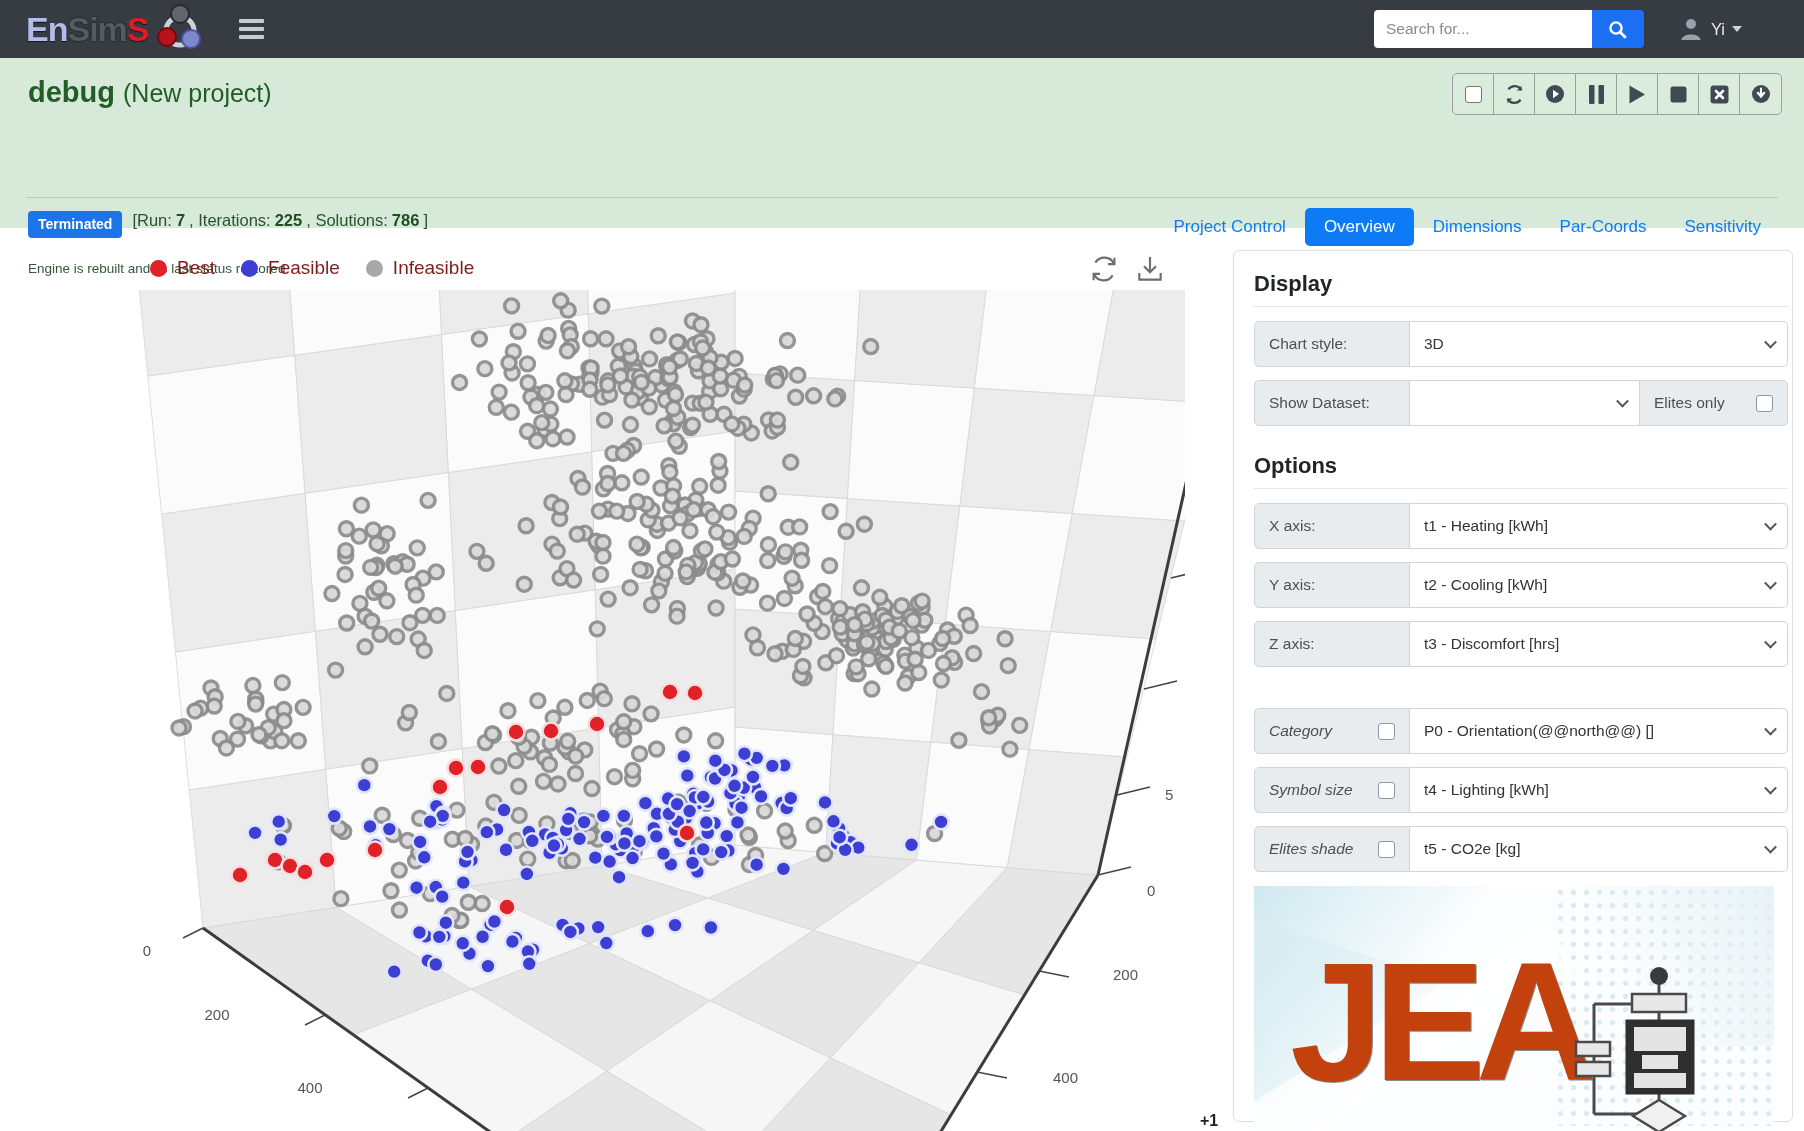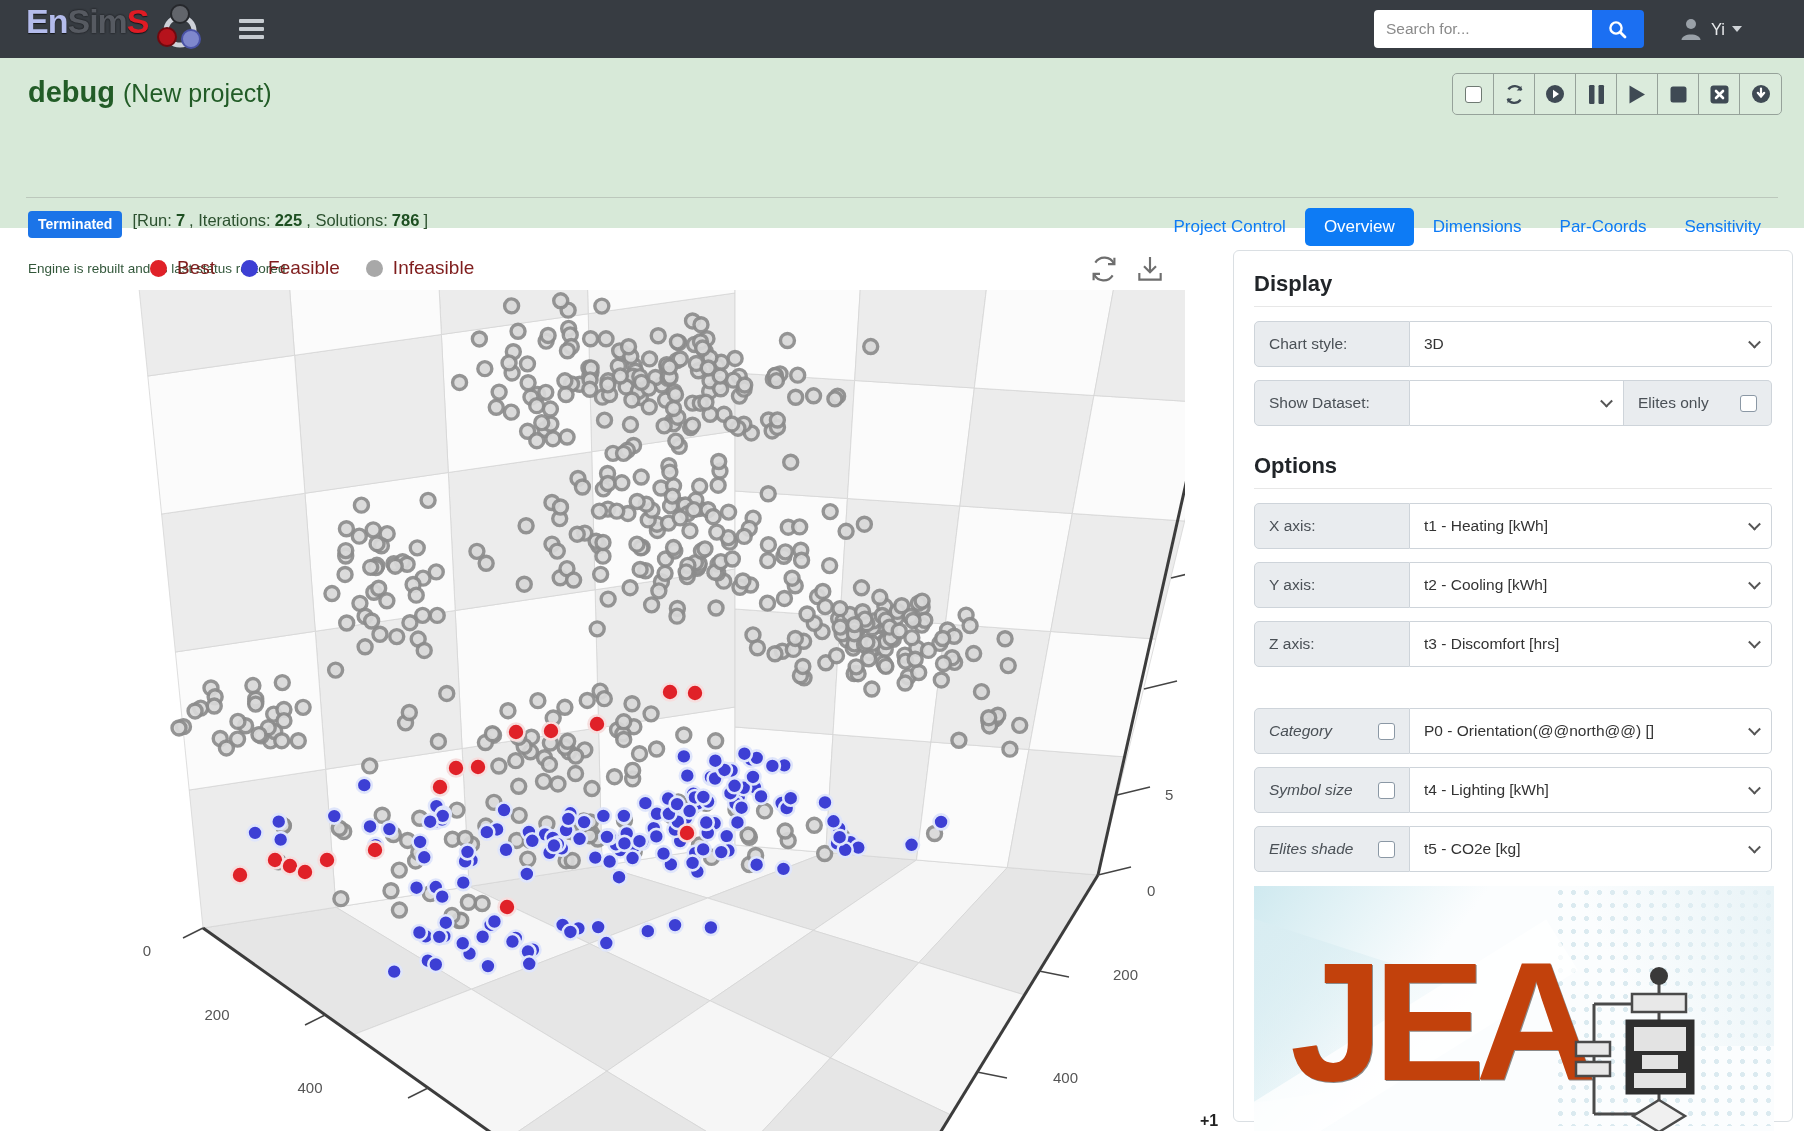--- a/index.html
+++ b/index.html
@@ -2,21 +2,21 @@
 <html><head>
 <meta charset="utf-8">
 <style>
   * { margin:0; padding:0; box-sizing:border-box; }
   html,body { width:1804px; height:1131px; overflow:hidden; }
   body { font-family:"Liberation Sans", sans-serif; background:#ffffff; position:relative; }
 
   
   .navbar { position:absolute; top:0; left:0; width:1804px; height:58px;
             background:#373c42; display:flex; align-items:center; }
-  .logo { margin-left:26px; display:flex; align-items:flex-start; font-weight:800;
+  .logo { margin-left:26px; display:flex; align-items:center; font-weight:800;
           font-size:34px; letter-spacing:-1px; line-height:1; }
   .logo .en  { color:#b4bcec; text-shadow:0 1px 1px #14161a; }
   .logo .sim { color:#565a61; text-shadow:0 0 2px #0c0d0f; }
   .logo .s   { color:#e01b24; text-shadow:0 1px 1px #14161a; }
   .molecule { margin-left:6px; }
   .hamburger { margin-left:34px; cursor:pointer; }
   .hamburger div { width:25px; height:3.5px; background:#c7ccd1; margin:4.5px 0; border-radius:1px; }
   .nav-right { margin-left:auto; margin-right:62px; display:flex; }
   .search-group { display:flex; }
   .search-input { width:218px; height:38px; border:none; border-radius:4px 0 0 4px;
@@ -58,21 +58,21 @@
   .legend-item { display:flex; align-items:center; margin-right:26px; }
   .legend-dot { width:17px; height:17px; border-radius:50%; margin-right:10px; }
   .legend-label { font-size:19px; color:#7f1d1d; }
   .chart-actions { position:absolute; top:252px; left:1088px; display:flex; }
   .chart-actions .act { margin-right:14px; cursor:pointer; }
   #plot { position:absolute; top:290px; left:65px; background:#fff; }
   .plus-one { position:absolute; top:1112px; left:1200px; font-size:16px; font-weight:700; color:#222; }
 
   
   .panel { position:absolute; top:250px; left:1233px; width:560px; height:872px;
-           background:#fff; border:1px solid #dadfe3; border-radius:6px; padding:20px 20px 0 20px; }
+           background:#fff; border:1px solid #dadfe3; border-radius:6px; padding:20px 4px 0 20px; }
   .panel h4 { font-size:22px; font-weight:600; color:#212529; margin-bottom:9px; }
   .panel .sec-hr { border-top:1px solid #e7e7e7; margin-bottom:14px; }
   .ig-row { display:flex; height:46px; margin-bottom:13px; }
   .ig-label { background:#e9ecef; border:1px solid #ced4da; border-radius:5px 0 0 5px;
               display:flex; align-items:center; padding:0 14px; font-size:15.5px; color:#4a5056;
               width:156px; flex:none; }
   .ig-label.wcb { justify-content:space-between;font-style:italic; }
   .cb { width:17px; height:17px; border:1.5px solid #8b98a5; border-radius:3px; background:#fff;
         flex:none; cursor:pointer; }
   .select { position:relative; flex:1; border:1px solid #ced4da; border-left:none;

